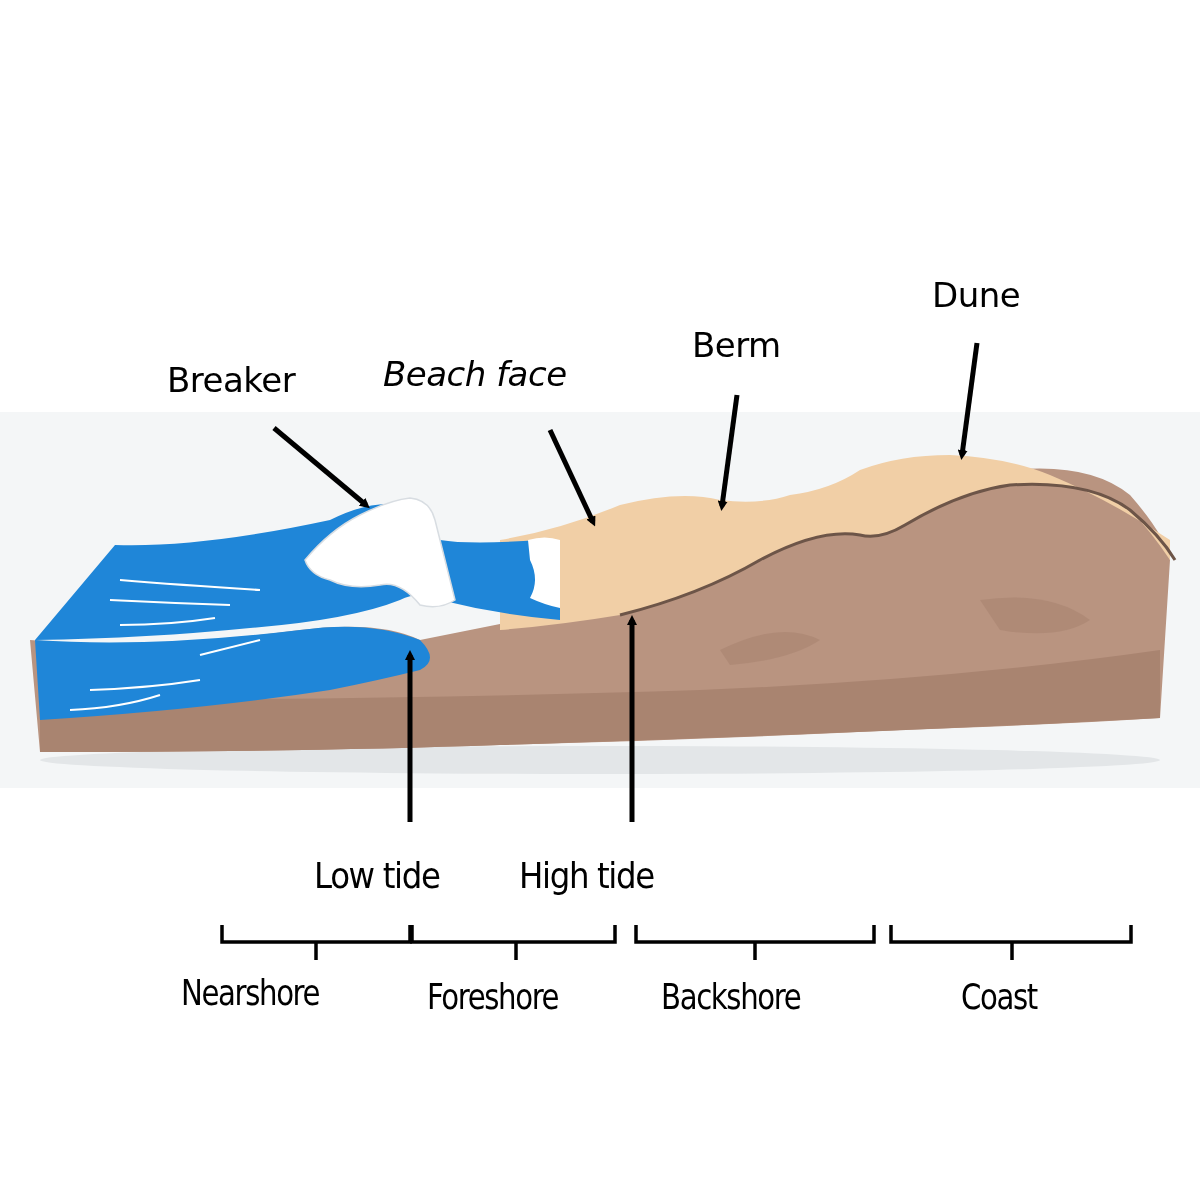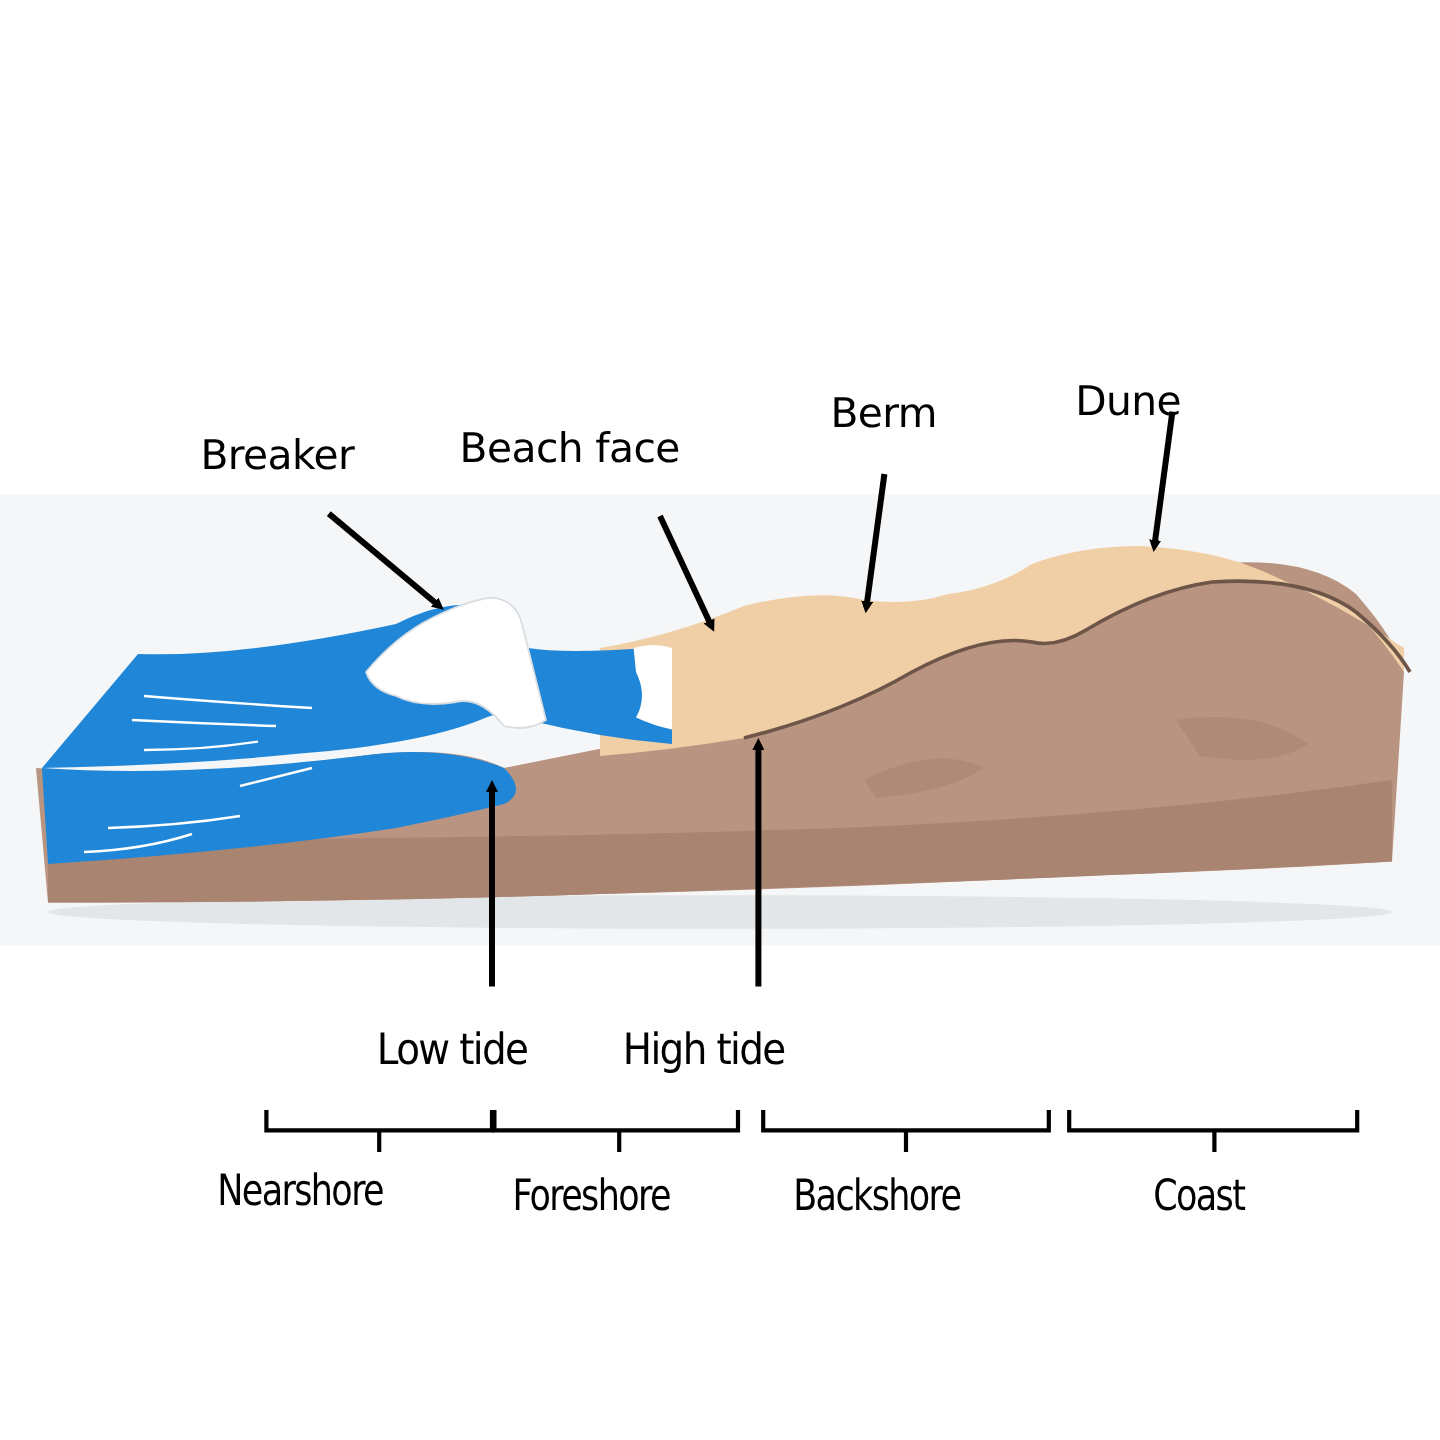--- a/index.html
+++ b/index.html
@@ -61,23 +61,23 @@
 
   <g stroke="#000" stroke-width="3.5" fill="none">
     <path d="M222,925 L222,942 L410,942 L410,925 M316,942 L316,960"></path>
     <path d="M412,925 L412,942 L615,942 L615,925 M516,942 L516,960"></path>
     <path d="M636,925 L636,942 L874,942 L874,925 M755,942 L755,960"></path>
     <path d="M891,925 L891,942 L1131,942 L1131,925 M1012,942 L1012,960"></path>
   </g>
 </svg>
 
 <div class="label" style="left:143px; top:363px;margin-left:24px;">Breaker</div>
-<div class="label" style="left:383px; top:357px;">Beach face</div>
+<div class="label" style="left:383px; top:357px;font-style:italic;">Beach face</div>
 <div class="label" style="left:692px; top:328px;">Berm</div>
-<div class="label" style="left:896px; top:278px;margin-top:40px;">Dune</div>
+<div class="label" style="left:932px; top:278px;">Dune</div>
 
 <div class="label tide-label" style="left:314px; top:858px;">Low tide</div>
 <div class="label tide-label" style="left:519px; top:858px;">High tide</div>
 
 <div class="label zone-label" style="left:181px; top:975px;">Nearshore</div>
 <div class="label zone-label" style="left:427px; top:979px;">Foreshore</div>
 <div class="label zone-label" style="left:661px; top:979px;">Backshore</div>
 <div class="label zone-label" style="left:961px; top:979px;">Coast</div>
 
 </body></html>

